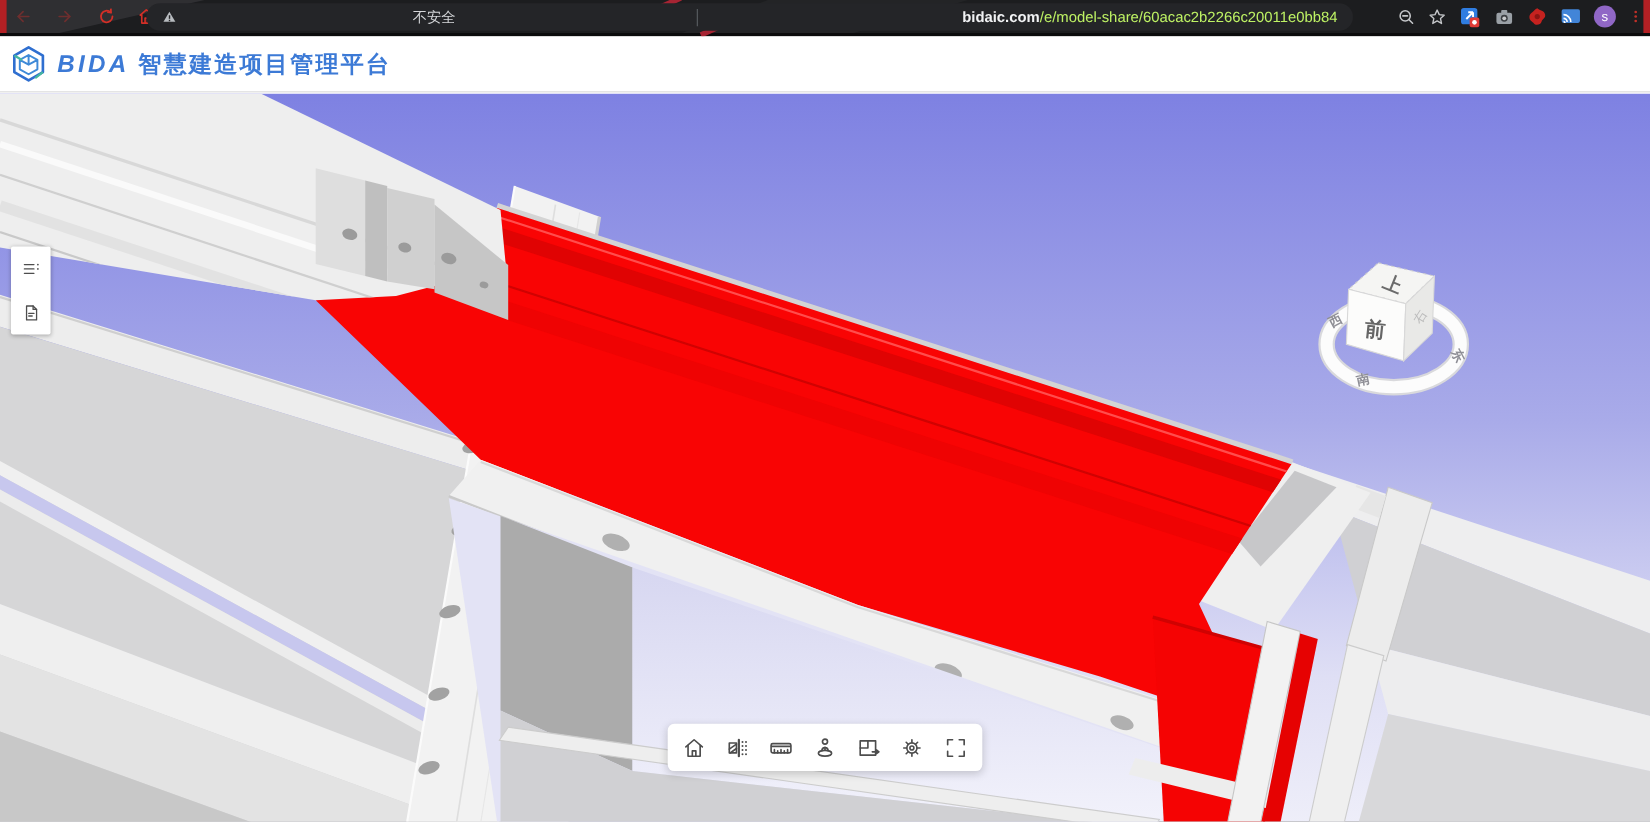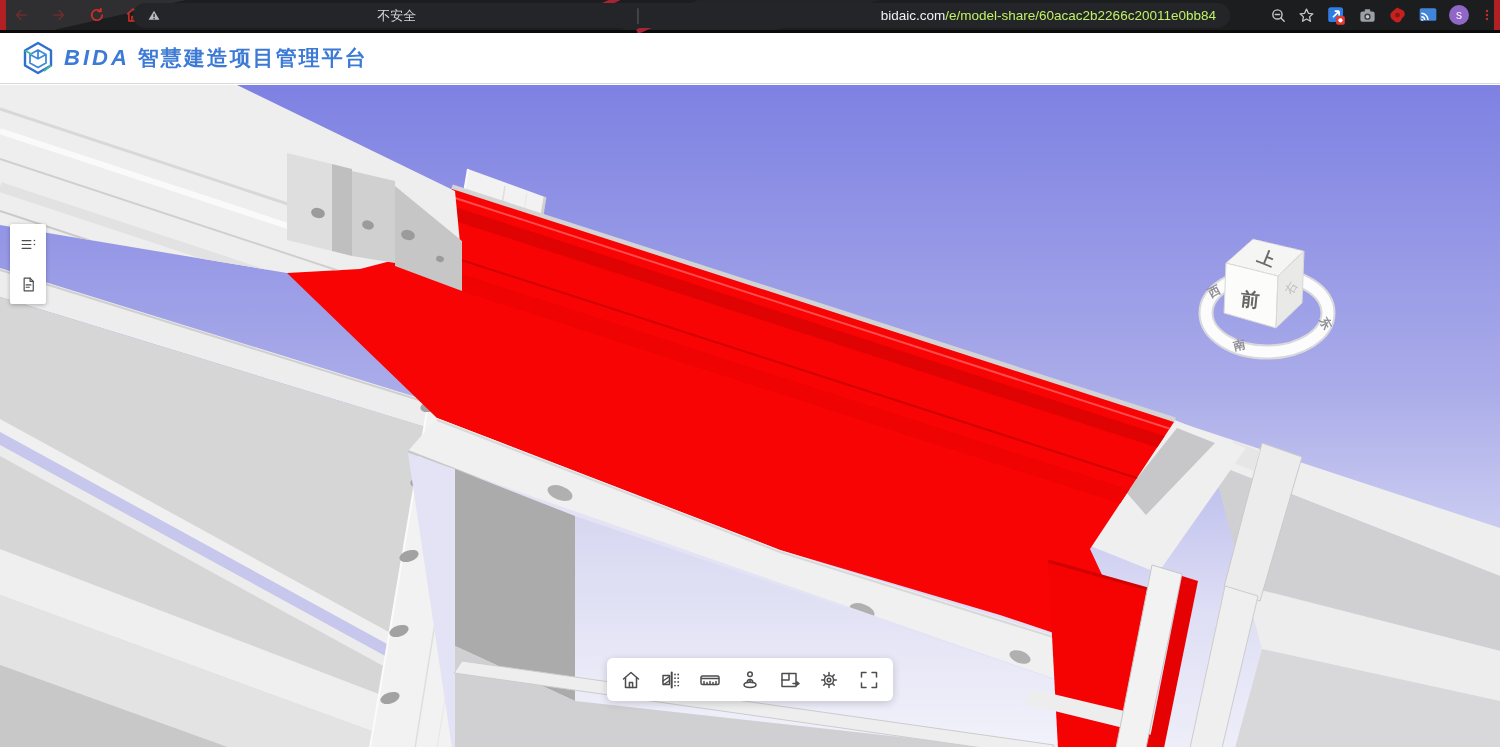--- a/index.html
+++ b/index.html
@@ -15,29 +15,29 @@
                clip-path:polygon(0 0,62% 0,18% 100%,0 100%);opacity:.75;}
   .theme-wedge2{position:absolute;left:620px;top:0;width:260px;height:30px;background:#2a2b2e;
                clip-path:polygon(30% 0,100% 0,60% 100%,0 100%);opacity:.5;}
   .streak{position:absolute;width:26px;height:5px;background:#a62433;transform:rotate(-24deg);}
   .nav-ico{position:absolute;top:4px;width:22px;height:22px;display:flex;align-items:center;justify-content:center;}
   .omnibox{position:absolute;left:133px;top:3px;height:25px;right:270px;background:#242528;
            border-radius:13px;display:flex;align-items:center;padding:0 14px;gap:20px;justify-content:space-between;}
   .omnibox .sec{color:#d5d7da;font-size:13px;}
   .omnibox .sep{color:#5f6368;font-size:13px;margin:0 2px;}
   .omnibox .url{font-size:13.5px;white-space:nowrap;overflow:hidden;}
-  .omnibox .url .dom{color:#f1f2f4;font-weight:normal;margin-left:20px;}
+  .omnibox .url .dom{color:#f1f2f4;font-weight:bold;margin-left:20px;}
   .omnibox .url .path{color:#bef264;}
   .chrome-right{position:absolute;right:6px;top:0;height:30px;display:flex;align-items:center;gap:11px;}
   .avatar{width:20px;height:20px;border-radius:50%;background:#9067c6;color:#fff;font-size:12px;
           display:flex;align-items:center;justify-content:center;}
 
   
   .appbar{position:absolute;left:0;top:33px;width:1500px;height:51px;background:#ffffff;
-          border-bottom:1px solid #d9d9d9;display:flex;align-items:center;padding-left:20px;box-sizing:border-box;}
+          border-bottom:1px solid #d9d9d9;display:flex;align-items:center;padding-left:8px;box-sizing:border-box;}
   .brand{display:flex;align-items:center;gap:8px;color:#3c7ad6;}
   .brand .latin{font-size:22px;font-weight:800;letter-spacing:3px;font-style:italic;}
   .brand .cn{font-size:21px;font-weight:700;letter-spacing:2px;}
 
   
   .viewport{position:absolute;left:0;top:85px;width:1500px;height:662px;}
   .viewport svg{display:block;}
 
   
   .side-panel{position:absolute;left:10px;top:224px;width:36px;height:80px;background:#fff;

